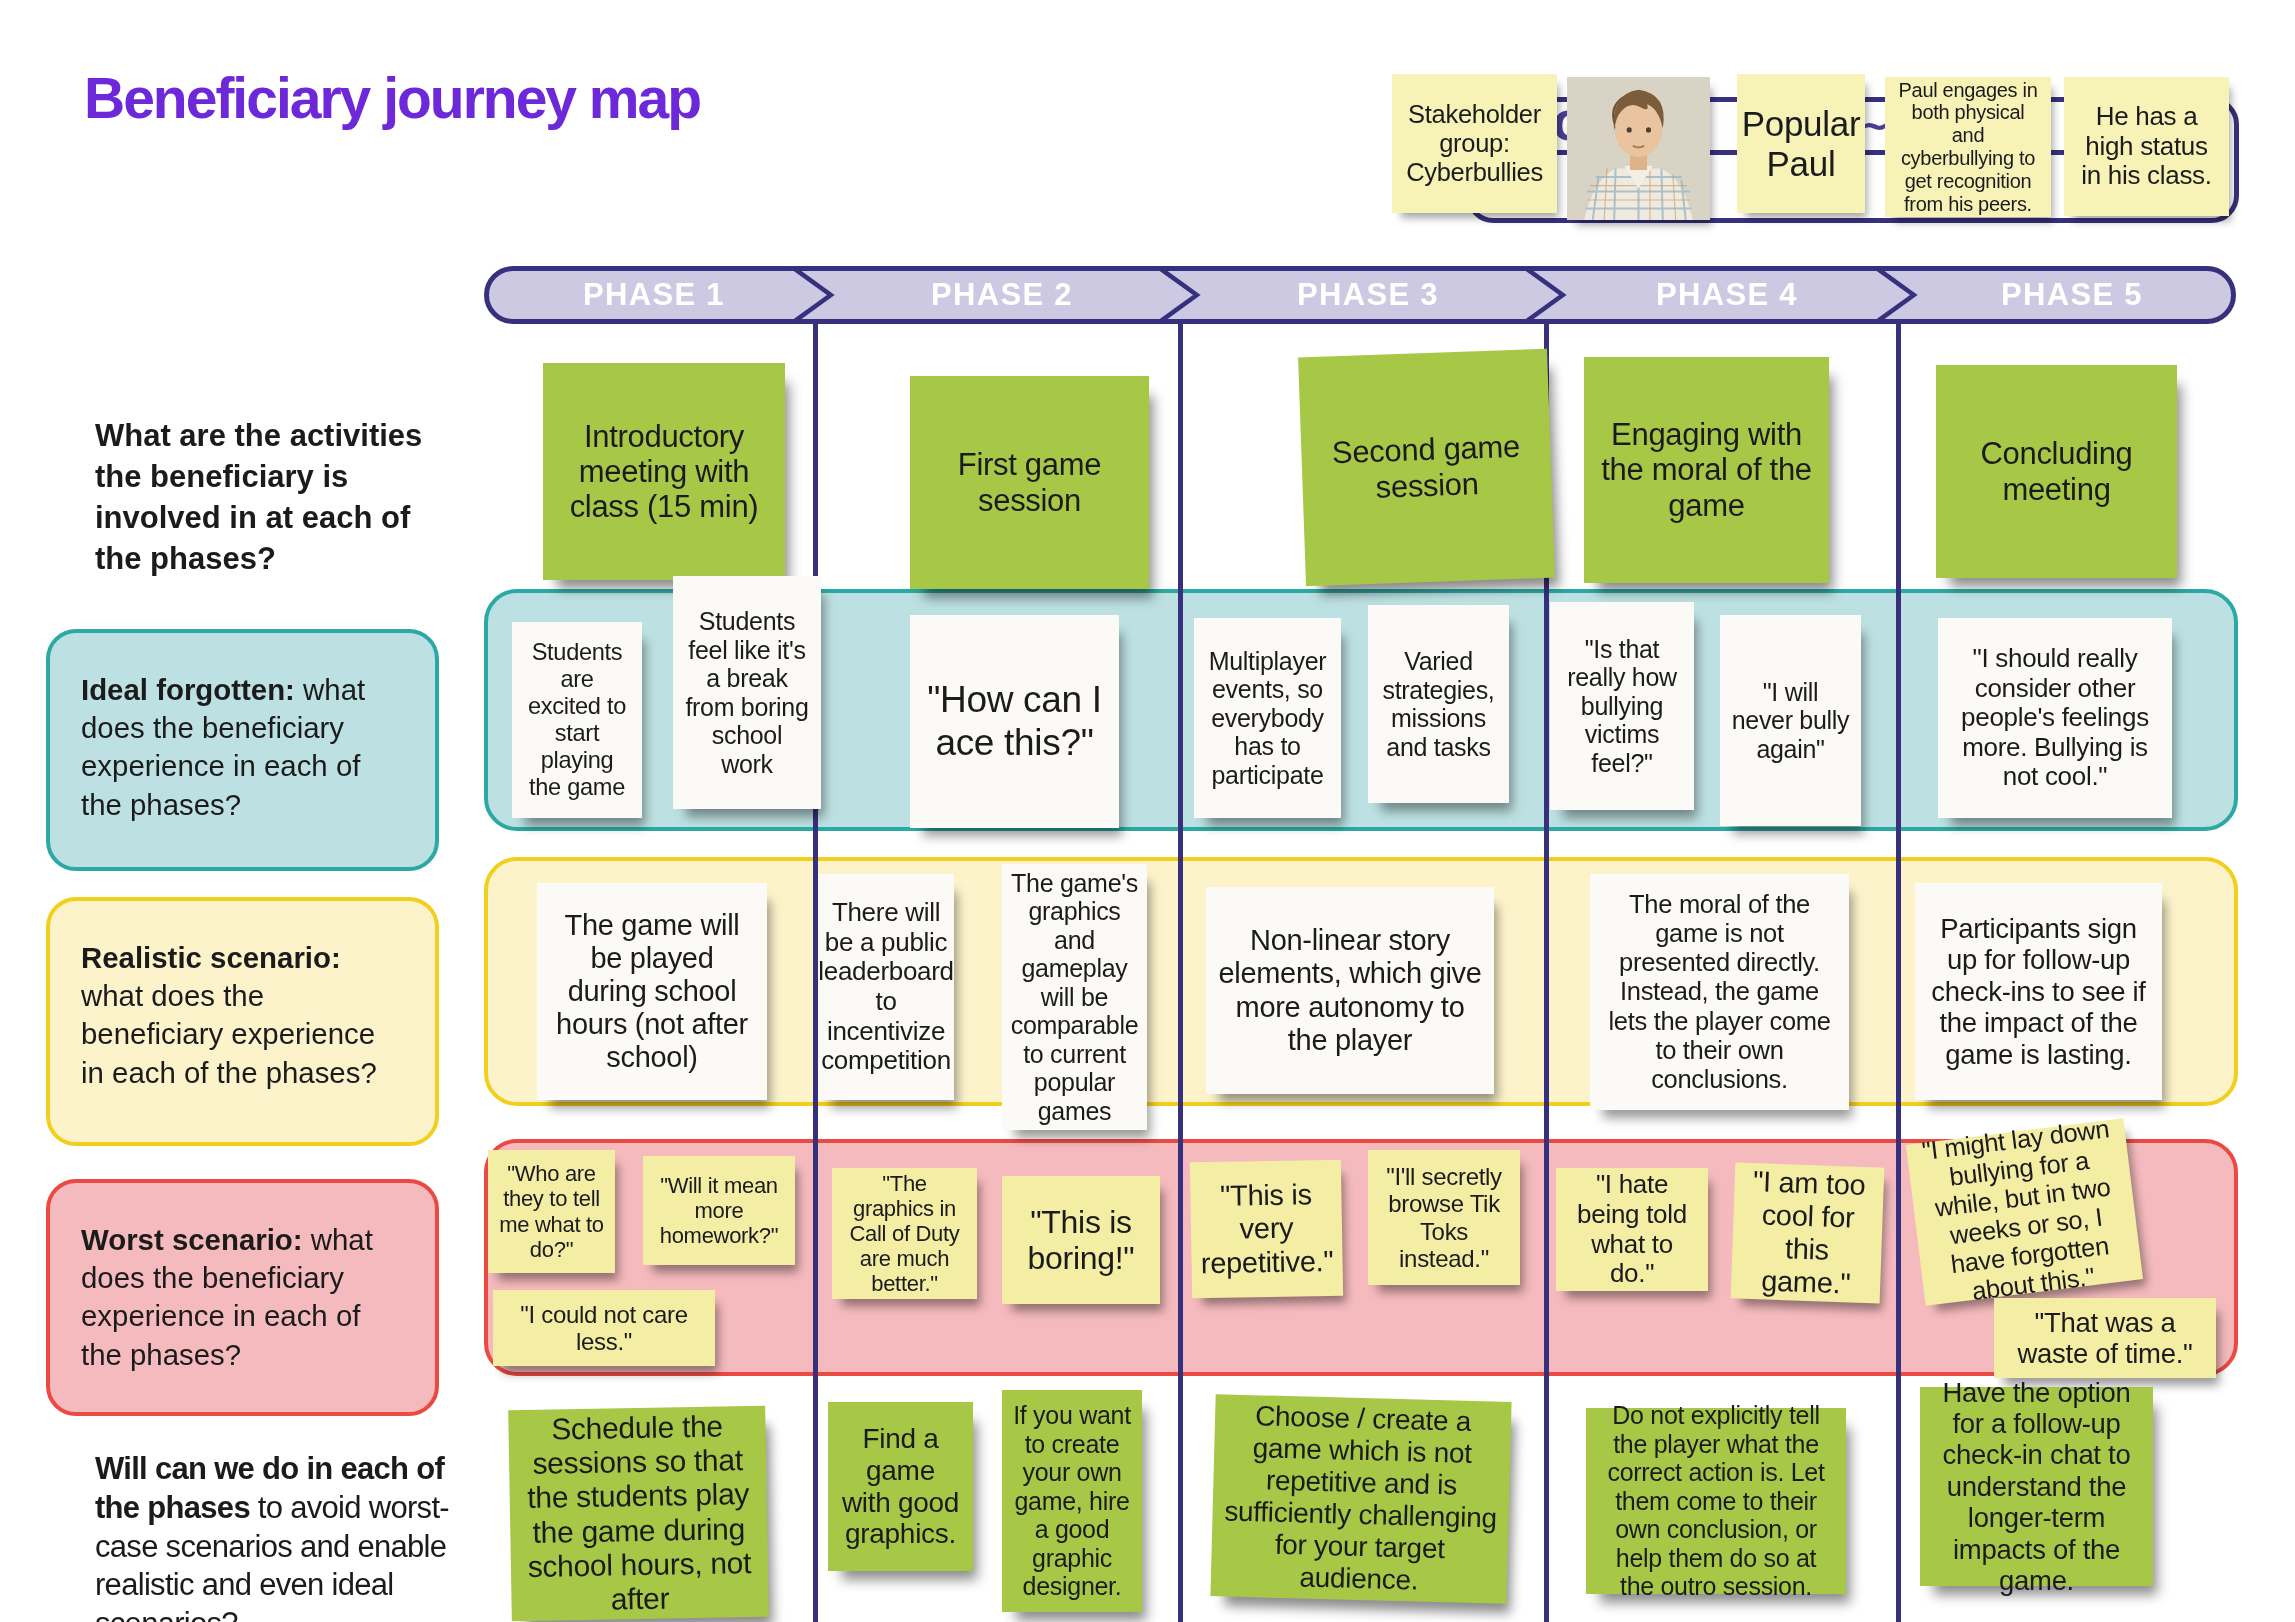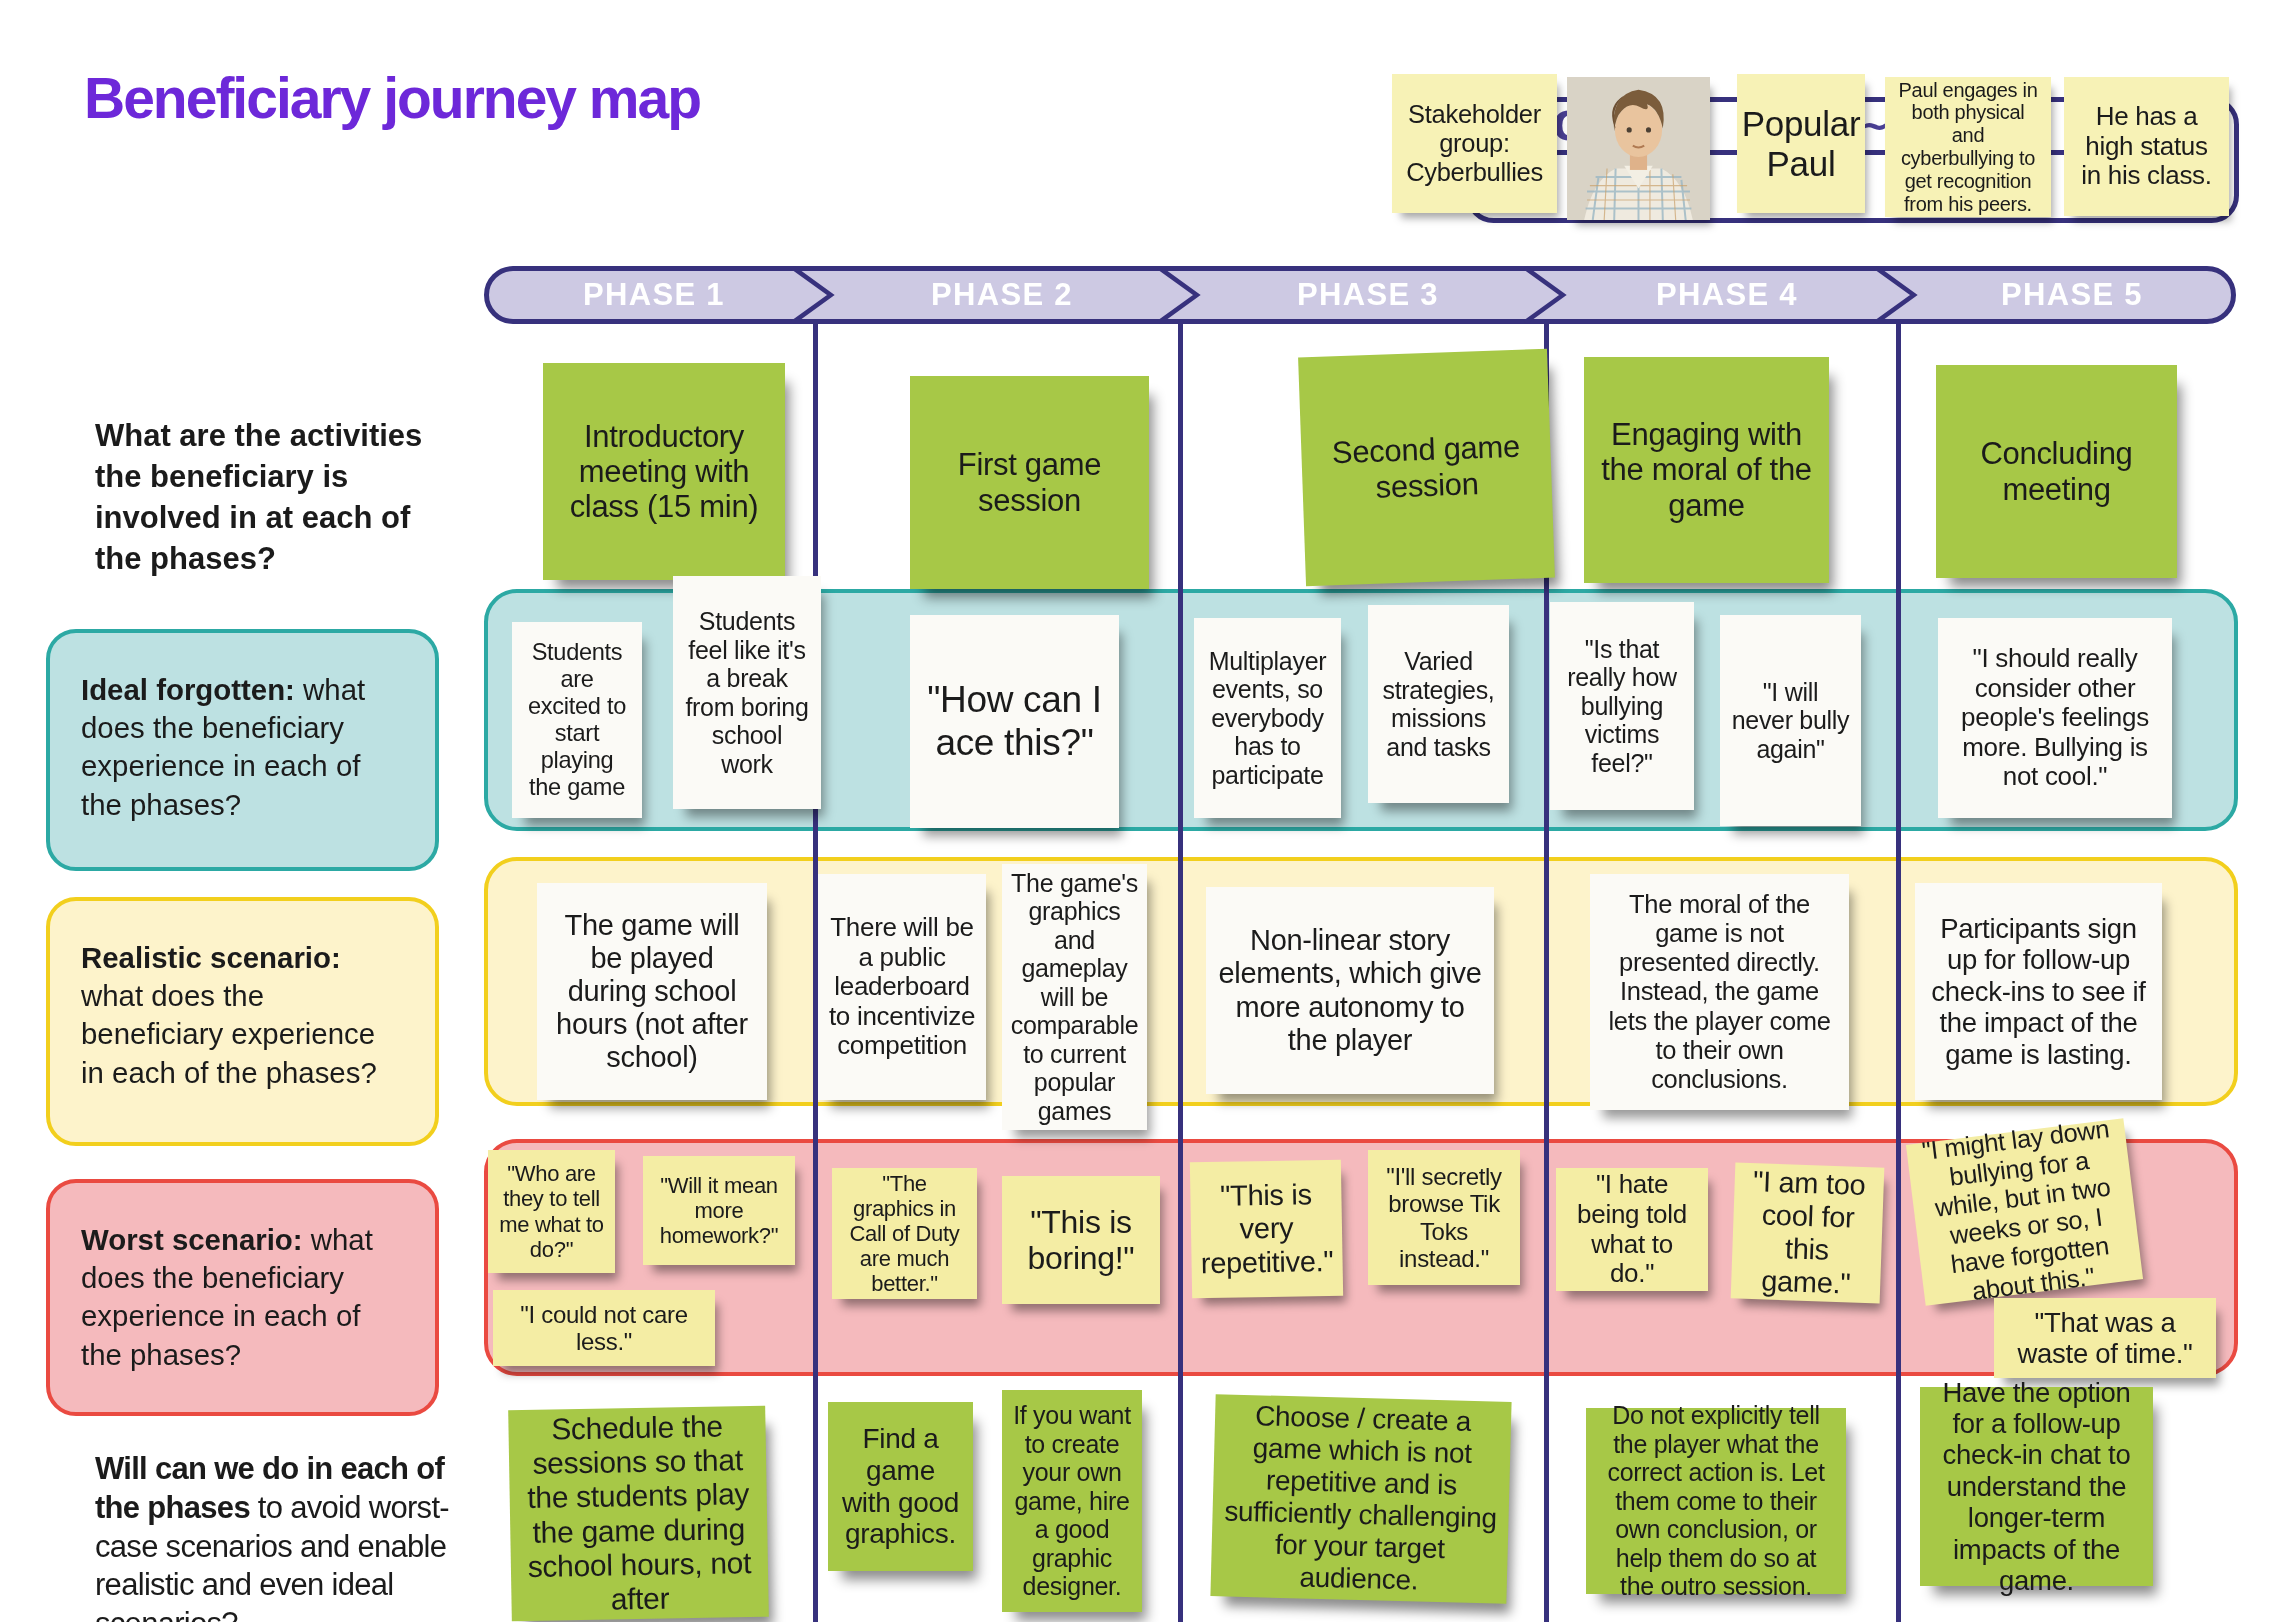--- a/index.html
+++ b/index.html
@@ -178,21 +178,21 @@
   <div class="note white" style="left:1720px;top:615px;width:141px;height:211px;font-size:25px;">
       <span>"I will never bully again"</span>
     </div>
   <div class="note white" style="left:1938px;top:618px;width:234px;height:200px;font-size:26px;">
       <span>"I should really consider other people's feelings more. Bullying is not cool."</span>
     </div>
 
   <div class="note white" style="left:537px;top:883px;width:230px;height:217px;font-size:29px;">
       <span>The game will be played during school hours (not after school)</span>
     </div>
-  <div class="note white" style="left:818px;top:874px;width:168px;height:226px;font-size:26px;">
+  <div class="note white" style="left:818px;top:874px;width:136px;height:226px;font-size:26px;">
       <span>There will be a public leaderboard to incentivize competition</span>
     </div>
   <div class="note white" style="left:1002px;top:864px;width:145px;height:266px;font-size:25px;">
       <span>The game's graphics and gameplay will be comparable to current popular games</span>
     </div>
   <div class="note white" style="left:1206px;top:887px;width:288px;height:207px;font-size:29px;">
       <span>Non-linear story elements, which give more autonomy to the player</span>
     </div>
   <div class="note white prewrap" style="left:1590px;top:874px;width:259px;height:236px;font-size:25.5px;"><span class="prewrap">The moral of the game is not presented directly.
 Instead, the game lets the player come to their own conclusions.</span></div>

